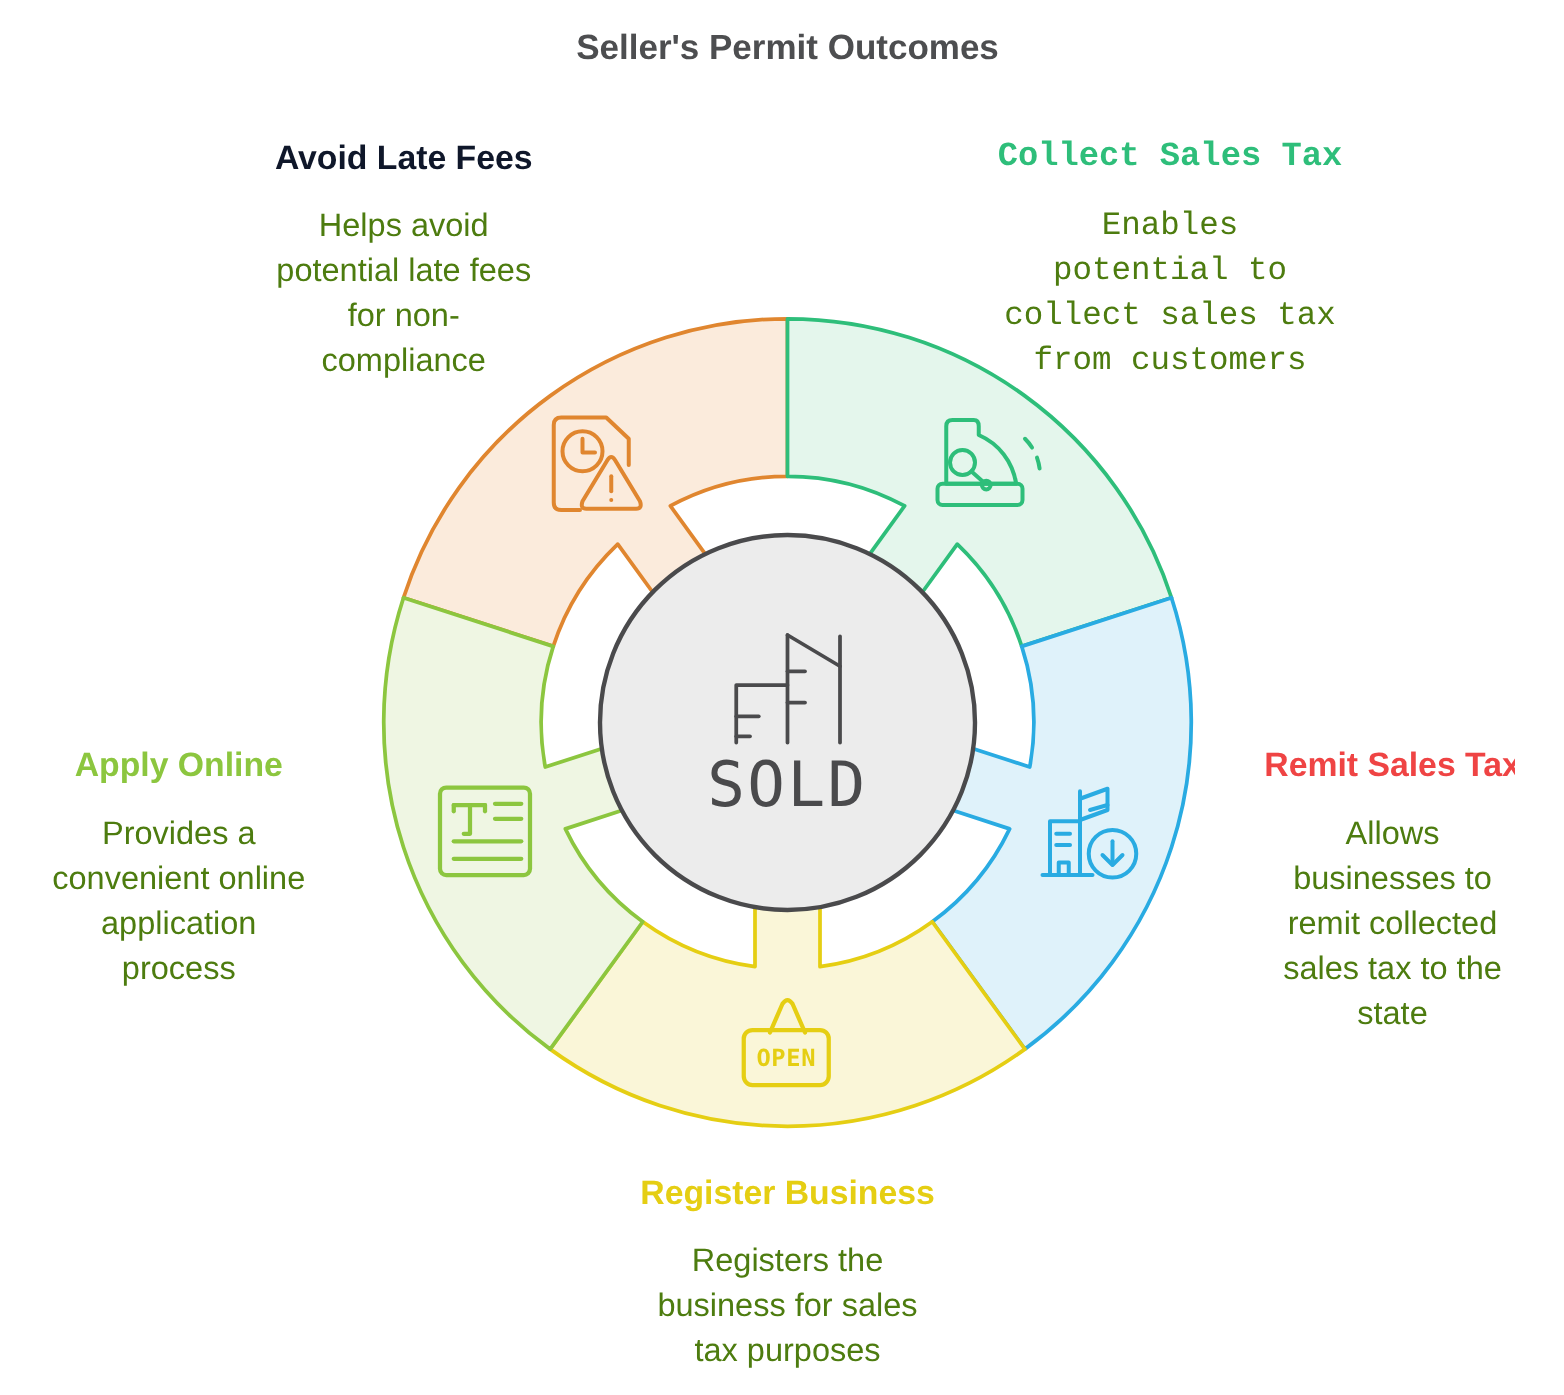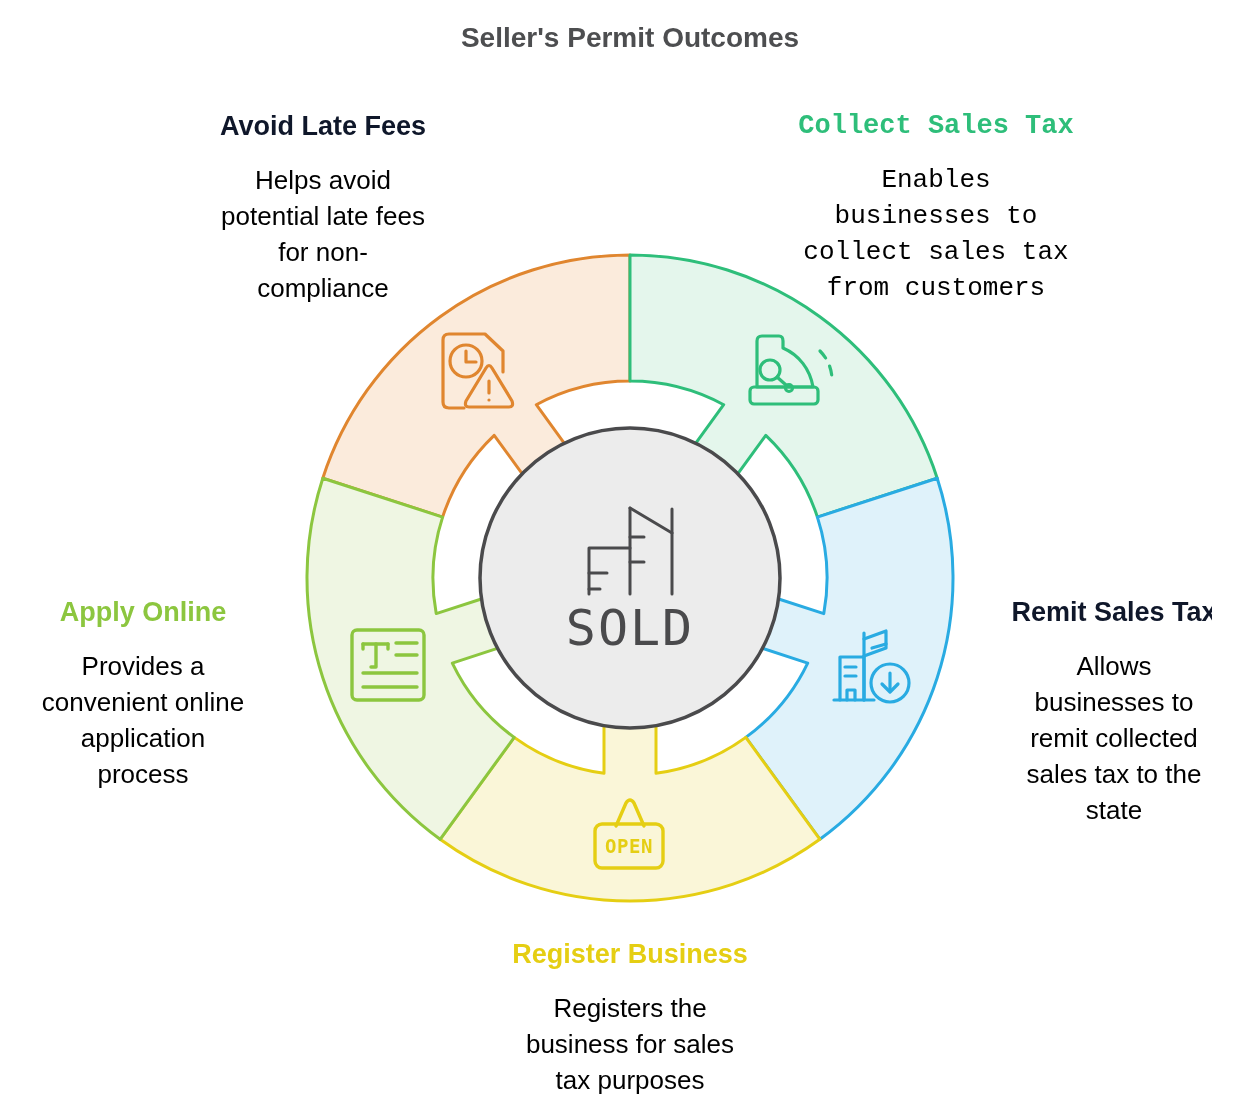--- a/index.html
+++ b/index.html
@@ -7,21 +7,21 @@
     position:relative; width:1167px; height:1116px; overflow:hidden;
     background:#ffffff; font-family:"Liberation Sans", sans-serif;padding-left:45px;
   }
   .title {
     position:absolute; left:630px; top:22px; transform:translateX(-50%);
     font-size:28px; font-weight:bold; color:#4D4E50; white-space:nowrap;
   }
   .sec { position:absolute; transform:translateX(-50%); text-align:center; }
   .sec .heading { font-size:27px; font-weight:bold; white-space:nowrap; line-height:32px; }
   .sec .desc {
-    font-size:26px; line-height:36px; color:#000000;
+    font-size:26px; line-height:36px; color:#4d7c0f;
     white-space:pre-line; margin-top:20px;
   }
   #sec-avoid    { left:323px;  top:110px; }
   #sec-collect  { left:936px;  top:110px;font-family:Liberation Mono, monospace; }
   #sec-remit    { left:1114px; top:596px; }
   #sec-register { left:630px;  top:938px; }
   #sec-apply    { left:143px;  top:596px; }
   svg.diagram { position:absolute; left:0; top:0; }
 </style>
 </head>
@@ -35,27 +35,27 @@
     <div class="heading" style="color: #0f172a;">Avoid Late Fees</div>
     <div class="desc">Helps avoid
 potential late fees
 for non-
 compliance</div>
   </div>
 
   <div class="sec" id="sec-collect">
     <div class="heading" style="color: rgb(46, 190, 122);">Collect Sales Tax</div>
     <div class="desc">Enables
-businesses to
+potential to
 collect sales tax
 from customers</div>
   </div>
 
   <div class="sec" id="sec-remit">
-    <div class="heading" style="color: #0f172a;">Remit Sales Tax</div>
+    <div class="heading" style="color: #ef4444;">Remit Sales Tax</div>
     <div class="desc">Allows
 businesses to
 remit collected
 sales tax to the
 state</div>
   </div>
 
   <div class="sec" id="sec-apply">
     <div class="heading" style="color: rgb(140, 198, 63);">Apply Online</div>
     <div class="desc">Provides a

